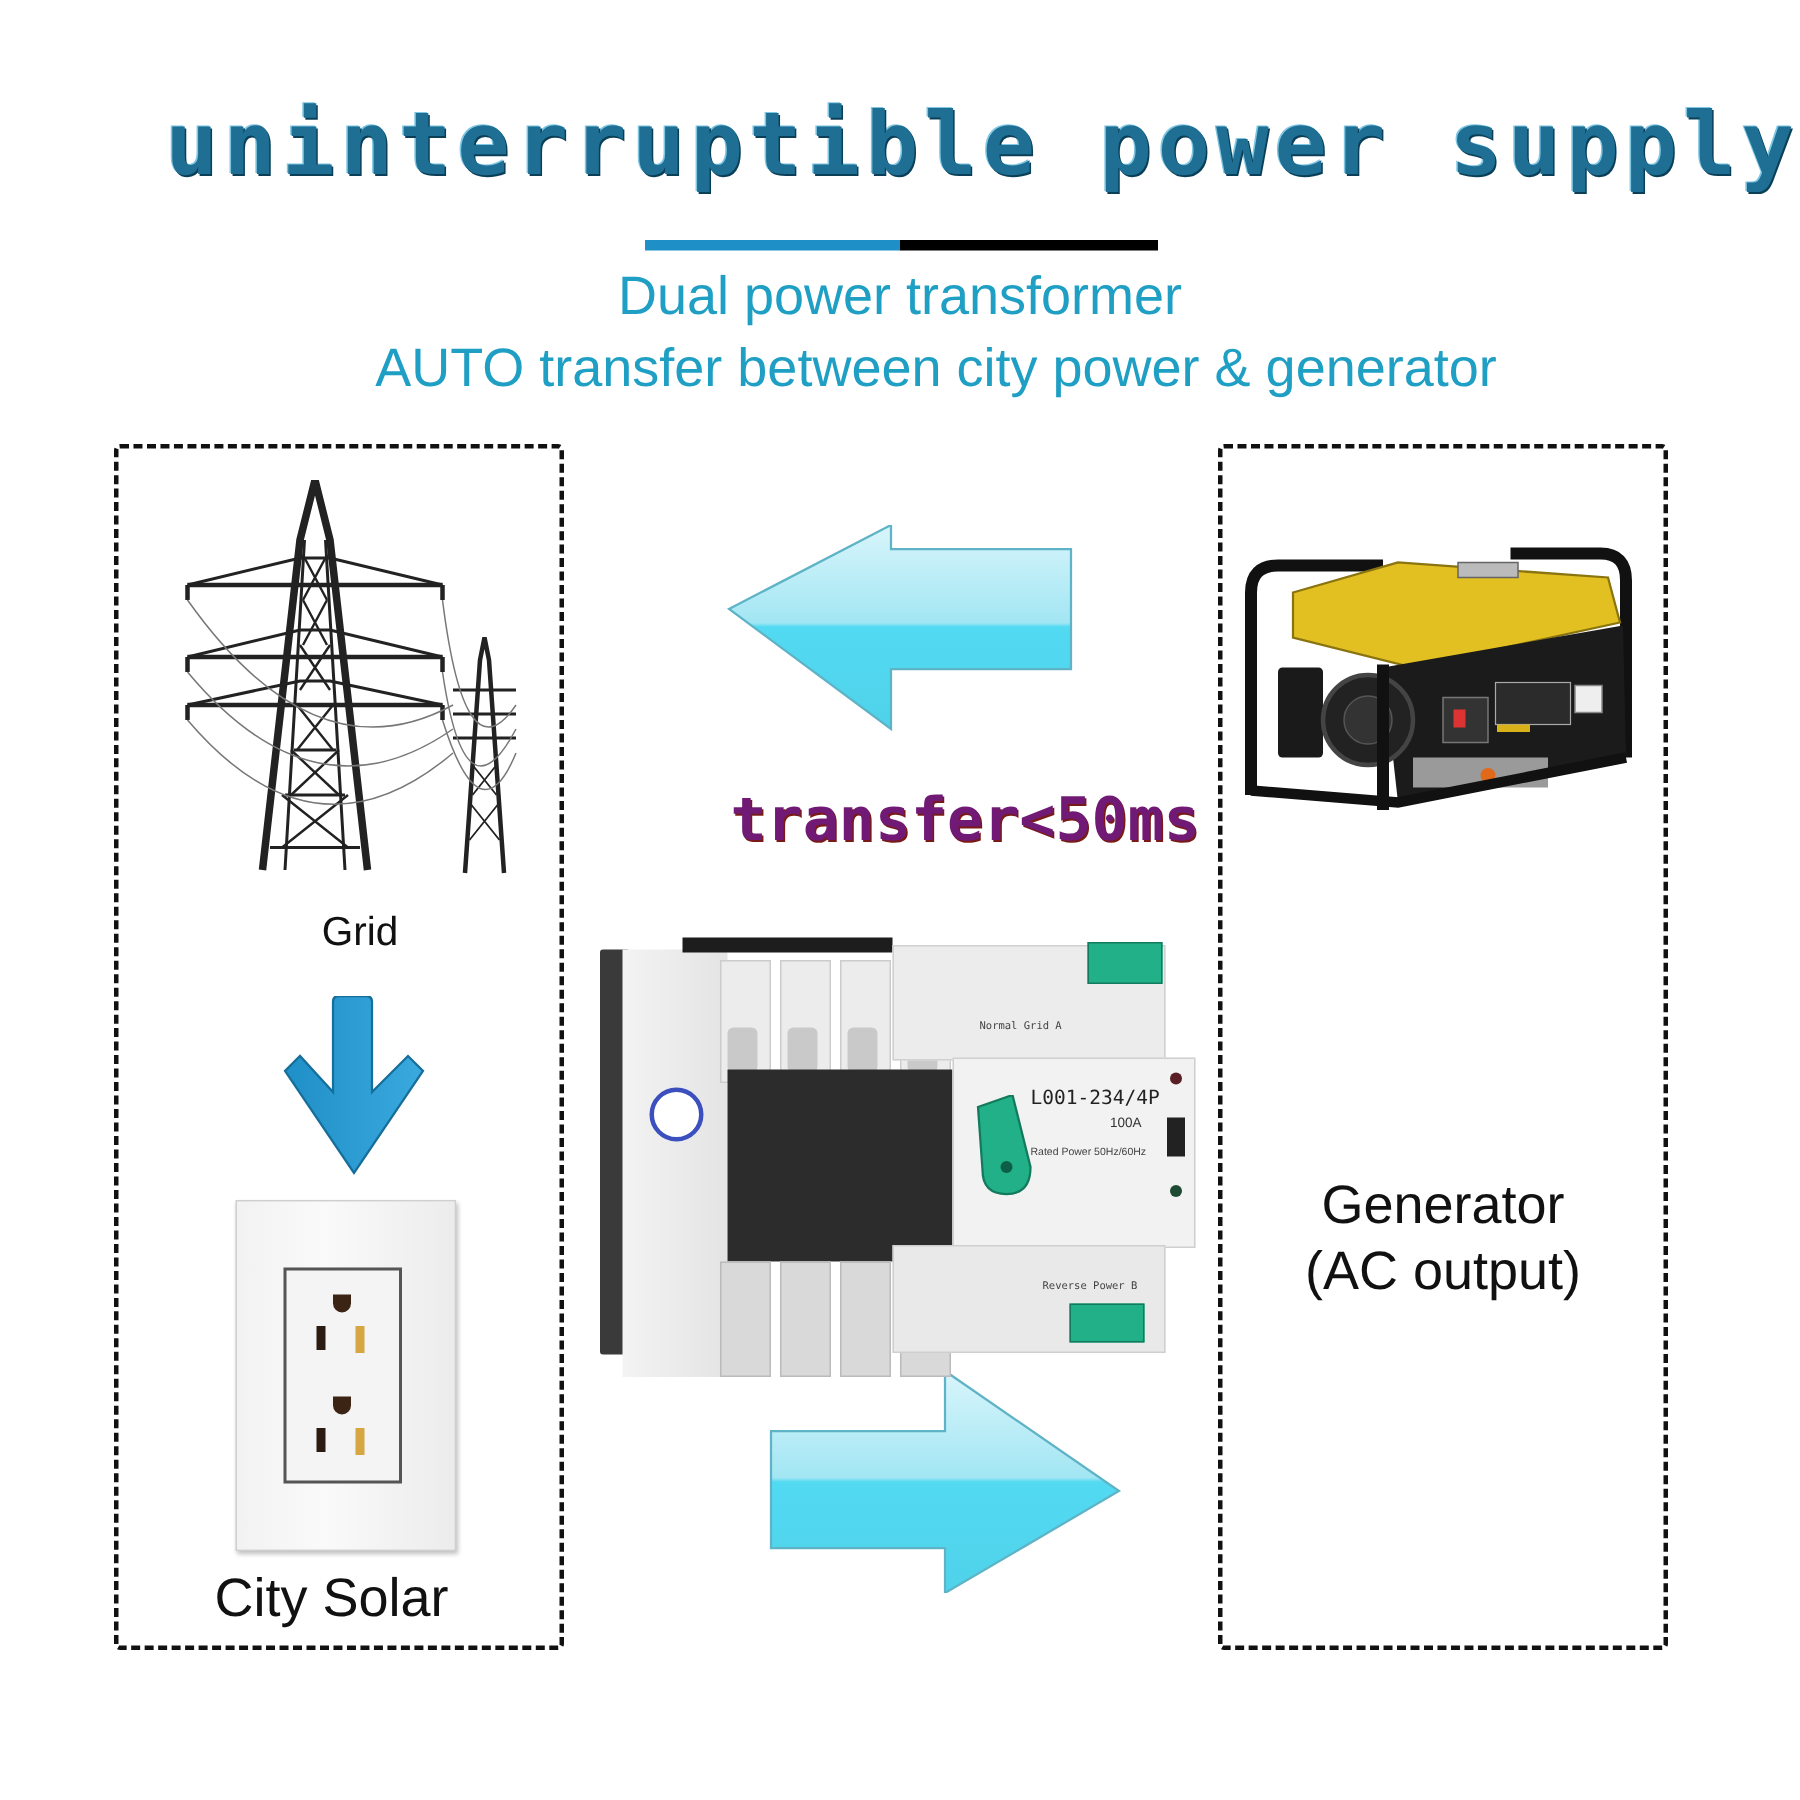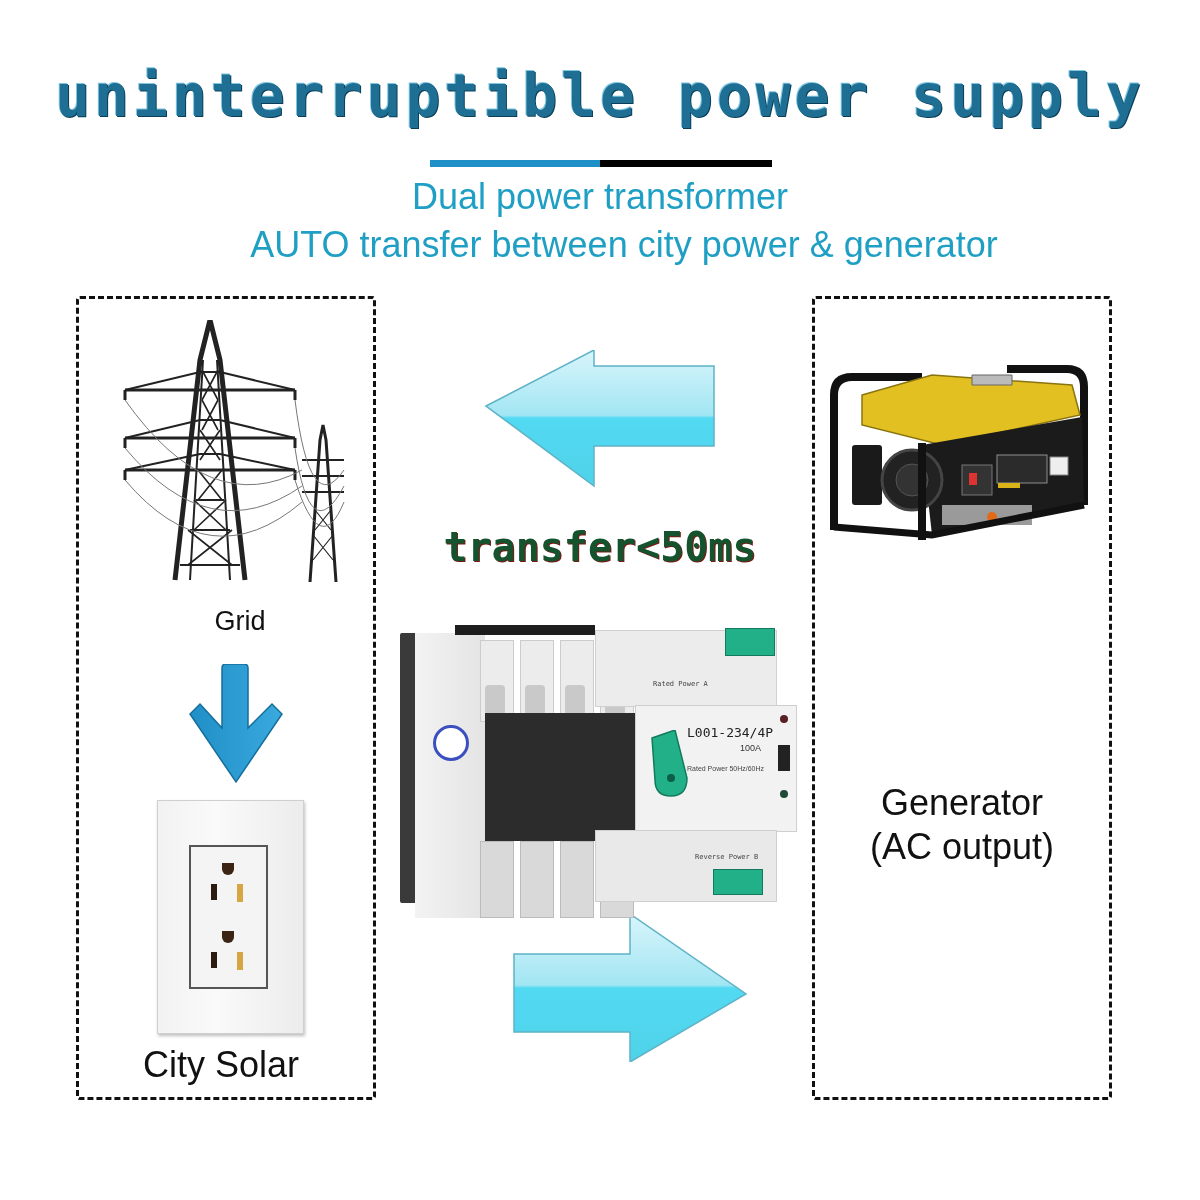--- a/index.html
+++ b/index.html
@@ -1,31 +1,31 @@
 <!DOCTYPE html>
 <html><head>
 <meta charset="utf-8">
 <style>
   html, body { margin:0; padding:0; background:#ffffff; }
   body { width:1200px; height:1200px; position:relative; overflow:hidden; font-family:"Liberation Sans", sans-serif; }
   .abs { position:absolute; }
   .title {
-    left:0; width:1200px; top:62px; text-align:center;
+    left:0; width:1200px; top:62px; text-align:right;
     font-family:"DejaVu Sans Mono", monospace; font-weight:bold; font-size:58px;
     letter-spacing:4px; color:#1e6f93;
     text-shadow: 1px 1px 0 #0b3f58, -1px -1px 0 #7fc6e3;
     box-sizing:border-box;
   }
   .divider { top:160px; height:7px; }
   .sub { left:0; width:1200px; text-align:center; font-size:36px; color:#1f9fc4; }
   .box { border:3px dashed #111; border-radius:4px; box-sizing:border-box; }
   .lbl { font-size:36px; color:#111; text-align:center; }
   .transfer {
-    left:400px; width:400px; top:524px; text-align:center;
-    font-family:"DejaVu Sans Mono", monospace; font-weight:bold; font-size:40px; color:#14532d;
+    left:400px; width:400px; top:524px; text-align:right;
+    font-family:"DejaVu Sans Mono", monospace; font-weight:bold; font-size:40px; color:#701a75;
     text-shadow:1px 1px 0 #7a1a16;
   }
 </style>
 </head>
 <body>
 
 <div class="abs title">uninterruptible power supply</div>
 <div class="abs divider" style="left:430px;width:342px;">
   <div style="position:absolute;left:0;top:0;width:170px;height:7px;background:#1f8fc7;"></div>
   <div style="position:absolute;left:170px;top:0;width:172px;height:7px;background:#000;"></div>
@@ -150,21 +150,21 @@
 
   <div style="position:absolute;left:90px;top:88px;width:150px;height:128px;background:#2c2c2c;"></div>
 
   <div style="position:absolute;left:85px;top:216px;width:32px;height:75px;background:#d9d9d9;border:1px solid #bbb;"></div>
   <div style="position:absolute;left:125px;top:216px;width:32px;height:75px;background:#d9d9d9;border:1px solid #bbb;"></div>
   <div style="position:absolute;left:165px;top:216px;width:32px;height:75px;background:#d9d9d9;border:1px solid #bbb;"></div>
   <div style="position:absolute;left:205px;top:216px;width:32px;height:75px;background:#d9d9d9;border:1px solid #bbb;"></div>
 
   <div style="position:absolute;left:200px;top:5px;width:180px;height:75px;background:#ececec;border:1px solid #d0d0d0;"></div>
   <div style="position:absolute;left:330px;top:3px;width:48px;height:26px;background:#22b088;border:1px solid #137a5d;"></div>
-  <div style="position:absolute;left:258px;top:55px;width:70px;font-size:7px;color:#444;font-family:'DejaVu Sans Mono',monospace;">Rated Power A</div>
+  <div style="position:absolute;left:258px;top:55px;width:70px;font-size:7px;color:#444;font-family:'DejaVu Sans Mono',monospace;">Normal Grid A</div>
   <div style="position:absolute;left:262px;top:95px;width:50px;font-size:6px;color:#444;">Solar Energy</div>
 
   <div style="position:absolute;left:240px;top:80px;width:160px;height:125px;background:#f2f2f2;border:1px solid #cfcfcf;"></div>
   <div style="position:absolute;left:292px;top:100px;font-size:13px;color:#222;font-family:'DejaVu Sans Mono',monospace;">L001-234/4P</div>
   <div style="position:absolute;left:345px;top:118px;font-size:9px;color:#333;">100A</div>
   <div style="position:absolute;left:292px;top:140px;font-size:7px;color:#444;">Rated Power  50Hz/60Hz</div>
 
   <svg style="position:absolute;left:252px;top:105px;" width="50" height="70" viewBox="0 0 50 70">
     <path d="M5 8 L28 0 L40 48 Q40 66 24 66 Q8 66 8 50 Z" fill="#22b088" stroke="#137a5d" stroke-width="1.5"></path>
     <circle cx="24" cy="48" r="4" fill="#0d5e46"></circle>

